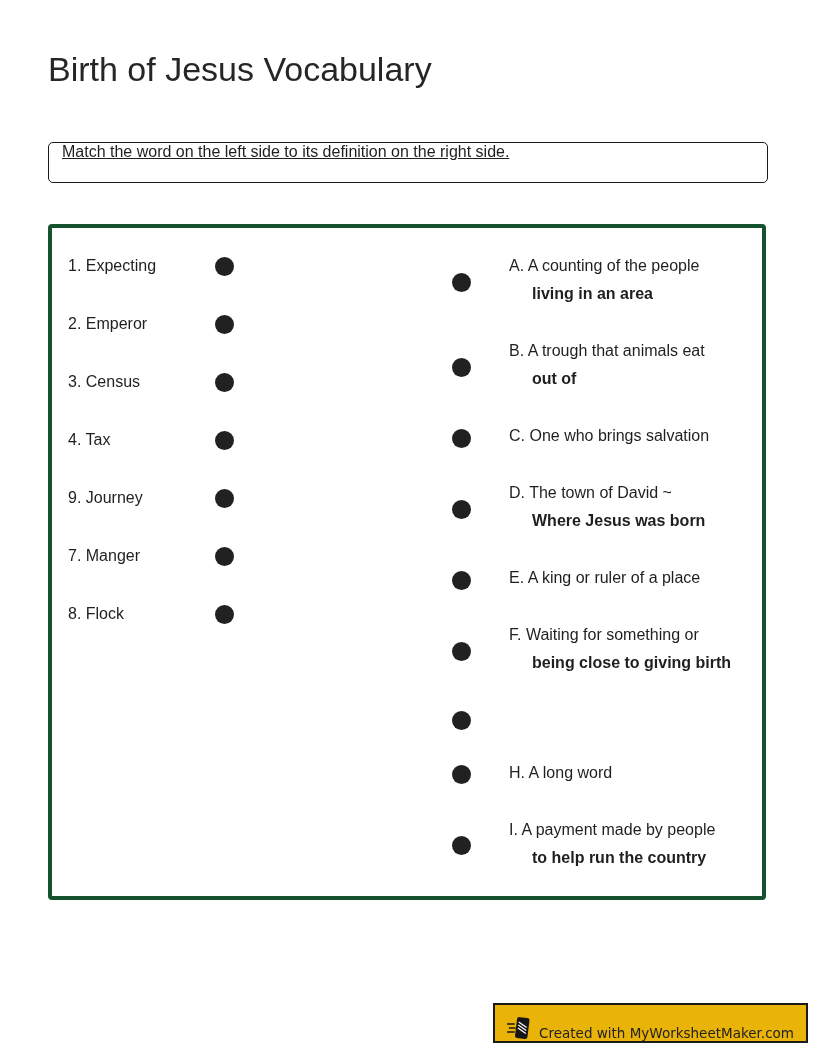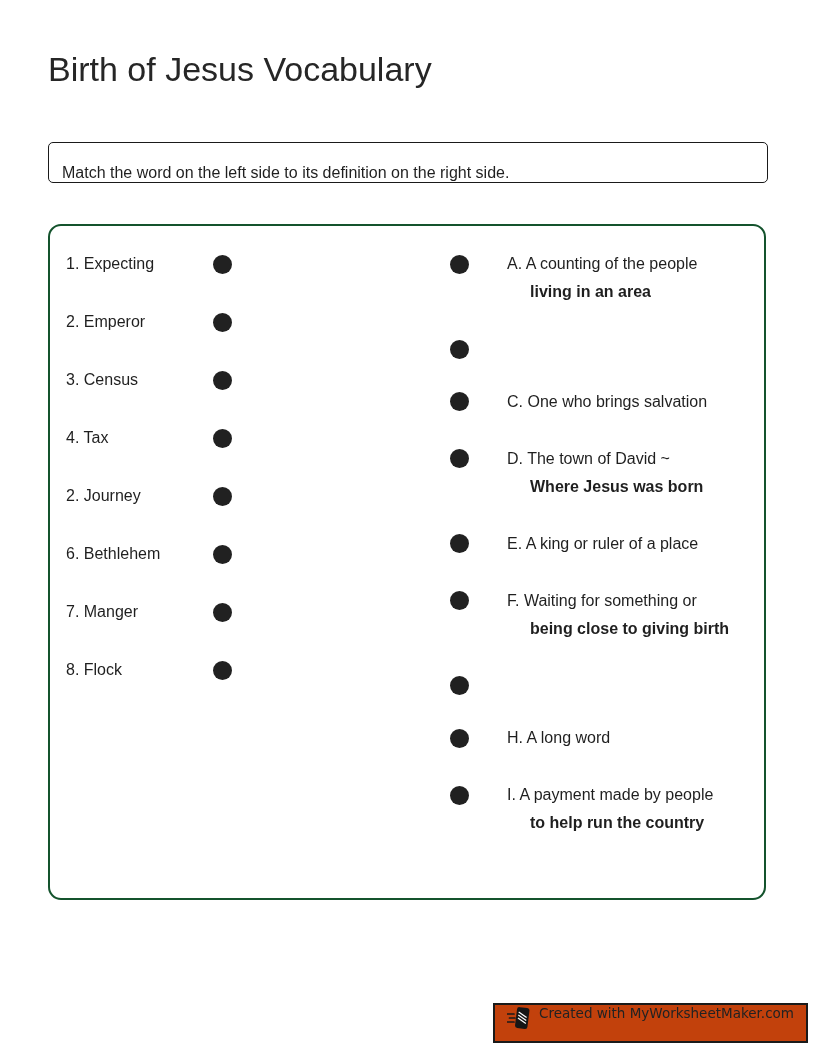--- a/index.html
+++ b/index.html
@@ -17,30 +17,31 @@
     font-size: 34px;
     font-weight: 400;
     color: #262626;
   }
   .instruction-box {
     position: absolute;
     left: 48px; top: 142px;
     width: 720px; height: 41px;
     border: 1.5px solid #1a1a1a;
     border-radius: 5px;
-    display: flex; align-items: flex-end;
+    display: flex; align-items: flex-start;
     padding: 0 13px;
     font-size: 16px;
+    text-decoration: underline;
   }
   .matching-panel {
     position: absolute;
     left: 48px; top: 224px;
     width: 718px; height: 676px;
-    border: 2px solid #14532d;
-    border-radius: 13px;
+    border: 4px solid #14532d;
+    border-radius: 4px;
   }
   .word-list {
     position: absolute;
     left: 16px; top: 24px;
   }
   .word-row {
     display: flex;
     justify-content: space-between;
     align-items: center;
     width: 166px;
@@ -48,48 +49,48 @@
     margin-bottom: 30px;
     font-size: 16px;
   }
   .def-list {
     position: absolute;
     left: 400px; top: 24px;
     width: 302px;
   }
   .def-row {
     display: flex;
-    align-items: flex-start;
+    align-items: center;
     margin-bottom: 29px;
   }
   .def-row .dot { margin-top: 4.5px; margin-right: 38px; flex-shrink: 0; }
   .def-text {
     font-size: 16px;
     line-height: 28px;
   }
   .def-line-wrap { padding-left: 23px; font-weight: bold; }
   .dot {
     width: 19px; height: 19px;
     border-radius: 50%;
     background: #212121;
     display: inline-block;
     flex-shrink: 0;
   }
   .footer-box {
     position: absolute;
     right: 8px; top: 1003px;
     height: 40px;
     border: 2px solid #1a1a1a;
-    display: flex; align-items: flex-start;
+    display: flex; align-items: flex-end;
     padding: 0 12px;
     gap: 8px;
     font-family: "DejaVu Sans", sans-serif;
     font-size: 13.5px;
     color: #222222;
-    background: #c2410c;
+    background: #eab308;
   }
   .footer-box svg { display: block; }
 </style>
 </head>
 <body>
 
 <h1 class="page-title">Birth of Jesus Vocabulary</h1>
 
 <div class="instruction-box">
   <span>Match the word on the left side to its definition on the right side.</span>
@@ -107,25 +108,21 @@
       </div>
       <div class="word-row">
         <span>3. Census</span>
         <span class="dot"></span>
       </div>
       <div class="word-row">
         <span>4. Tax</span>
         <span class="dot"></span>
       </div>
       <div class="word-row">
-        <span>2. Journey</span>
-        <span class="dot"></span>
-      </div>
-      <div class="word-row">
-        <span>6. Bethlehem</span>
+        <span>9. Journey</span>
         <span class="dot"></span>
       </div>
       <div class="word-row">
         <span>7. Manger</span>
         <span class="dot"></span>
       </div>
       <div class="word-row">
         <span>8. Flock</span>
         <span class="dot"></span>
       </div>
@@ -133,20 +130,24 @@
   <div class="def-list" id="def-list">
       <div class="def-row">
         <span class="dot"></span>
         <div class="def-text">
           <div class="def-line">A. A counting of the people</div>
           <div class="def-line def-line-wrap">living in an area</div>
         </div>
       </div>
       <div class="def-row">
         <span class="dot"></span>
+        <div class="def-text">
+          <div class="def-line">B. A trough that animals eat</div>
+          <div class="def-line def-line-wrap">out of</div>
+        </div>
       </div>
       <div class="def-row">
         <span class="dot"></span>
         <div class="def-text">
           <div class="def-line">C. One who brings salvation</div>
         </div>
       </div>
       <div class="def-row">
         <span class="dot"></span>
         <div class="def-text">

